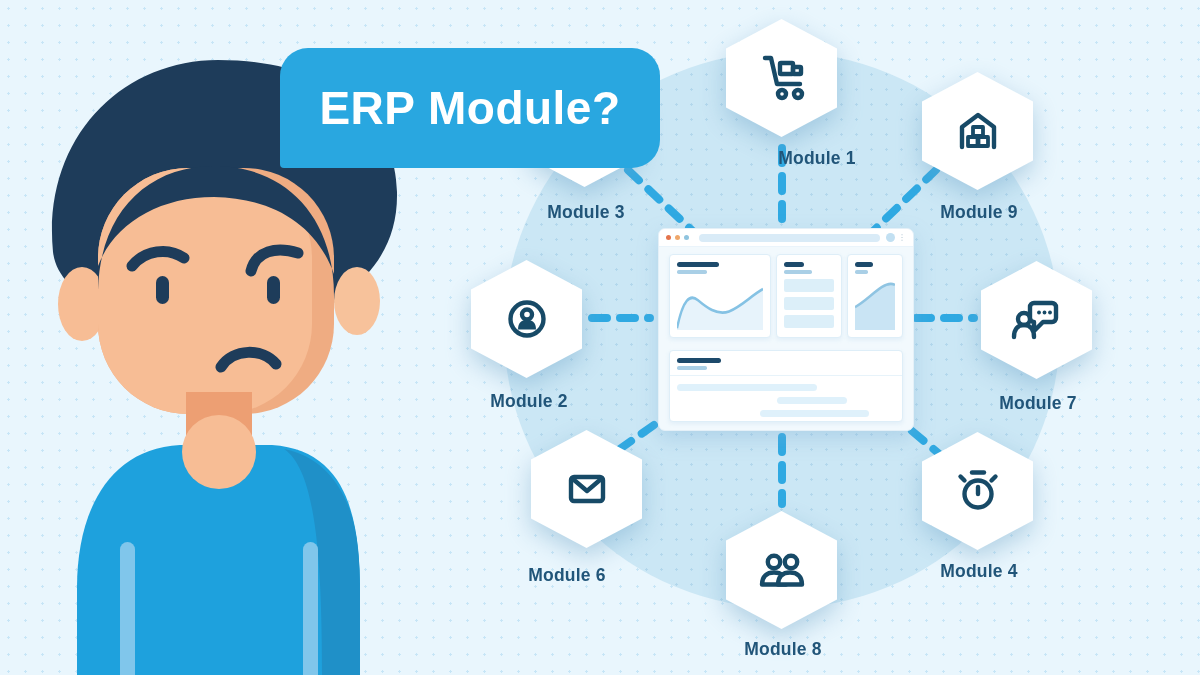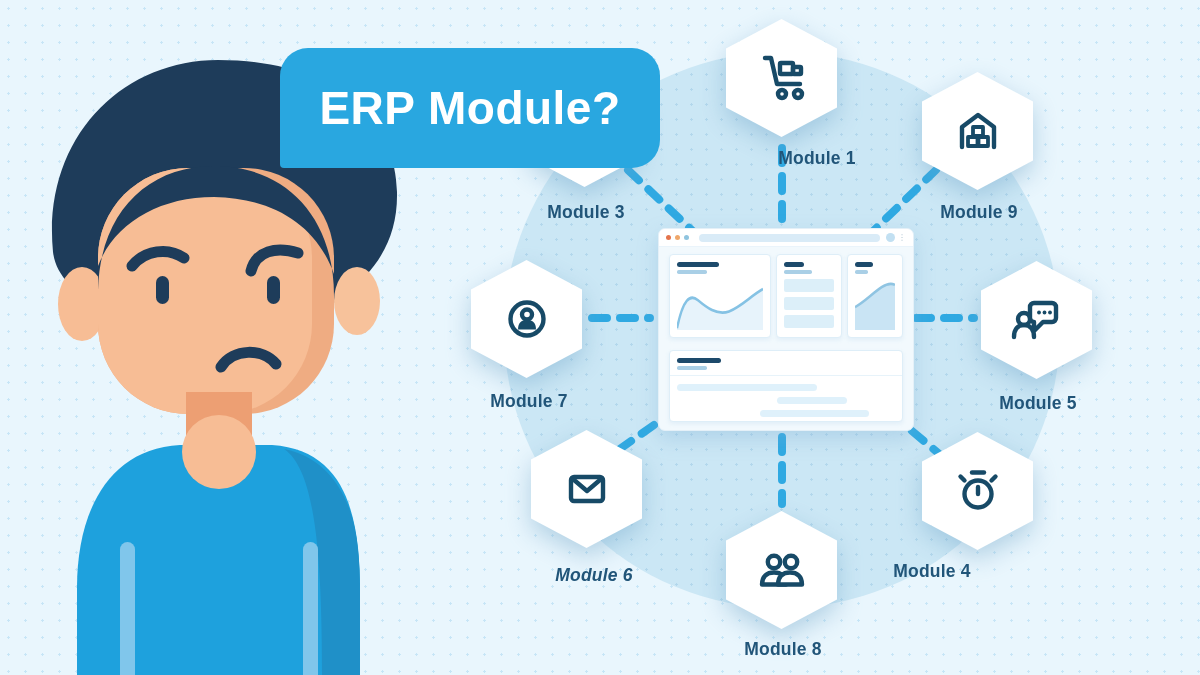--- a/index.html
+++ b/index.html
@@ -25,21 +25,21 @@
   .hex{width:100%;height:100%;background:#fff;display:flex;align-items:center;justify-content:center;
     clip-path:polygon(50% 0,100% 25%,100% 75%,50% 100%,0 75%,0 25%);}
   .hex svg{display:block;}
   .icon-stroke{stroke:#174A67;fill:none;stroke-width:4.4;stroke-linecap:round;stroke-linejoin:round;}
   .hx1{left:726px;top:19px;} .hx2{left:922px;top:72px;} .hx3{left:981px;top:261px;}
   .hx4{left:922px;top:432px;} .hx5{left:726px;top:511px;} .hx6{left:531px;top:430px;}
   .hx7{left:471px;top:260px;} .hx8{left:529px;top:69px;}
   .mod-label{position:absolute;width:140px;margin-left:-70px;text-align:center;
     font-size:17.5px;font-weight:bold;color:#215579;letter-spacing:.2px;}
   .lb1{left:817px;top:148px;} .lb2{left:979px;top:202px;} .lb3{left:1038px;top:393px;}
-  .lb4{left:932px;top:561px;} .lb5{left:783px;top:639px;} .lb6{left:594px;top:565px;font-style:italic;}
+  .lb4{left:979px;top:561px;} .lb5{left:783px;top:639px;} .lb6{left:567px;top:565px;}
   .lb7{left:529px;top:391px;} .lb8{left:586px;top:202px;}
   
   .browser{position:absolute;left:658px;top:228px;width:256px;height:203px;background:#F2F9FD;
     border-radius:7px;border:1px solid #E4F0F8;box-shadow:0 8px 20px rgba(125,175,212,.35);box-sizing:border-box;}
   .b-top{height:17px;background:#fff;border-radius:6px 6px 0 0;display:flex;align-items:center;
     padding:0 7px;border-bottom:1px solid #EAF4FB;}
   .bd{width:5px;height:5px;border-radius:50%;margin-right:4px;}
   .d1{background:#E4744C;} .d2{background:#EFA76A;} .d3{background:#8FC4DF;}
   .url{flex:1;height:8px;border-radius:4px;background:#D9EBF7;margin:0 6px;}
   .bcircle{width:9px;height:9px;border-radius:50%;background:#C2E0F2;margin-right:3px;}
@@ -177,25 +177,25 @@
         <circle cx="28" cy="28" r="16.5"></circle>
         <circle cx="28" cy="23.5" r="5"></circle>
       </g>
       <path d="M19 38.5 C19 31.5 23 28.8 28 28.8 C33 28.8 37 31.5 37 38.5 Z" fill="#174A67"></path>
     </svg>
   </div>
     </div>
 
   <div class="mod-label lb1">Module 1</div>
   <div class="mod-label lb2">Module 9</div>
-  <div class="mod-label lb3">Module 5</div>
+  <div class="mod-label lb3">Module 7</div>
   <div class="mod-label lb4">Module 4</div>
   <div class="mod-label lb5">Module 8</div>
   <div class="mod-label lb6">Module 6</div>
-  <div class="mod-label lb7">Module 7</div>
+  <div class="mod-label lb7">Module 2</div>
   <div class="mod-label lb8">Module 3</div>
 
   <div class="browser">
     <div class="b-top">
       <span class="bd d1"></span>
       <span class="bd d2"></span>
       <span class="bd d3"></span>
       <span class="url"></span>
       <span class="bcircle"></span>
       <span class="bmenu">⋮</span>

